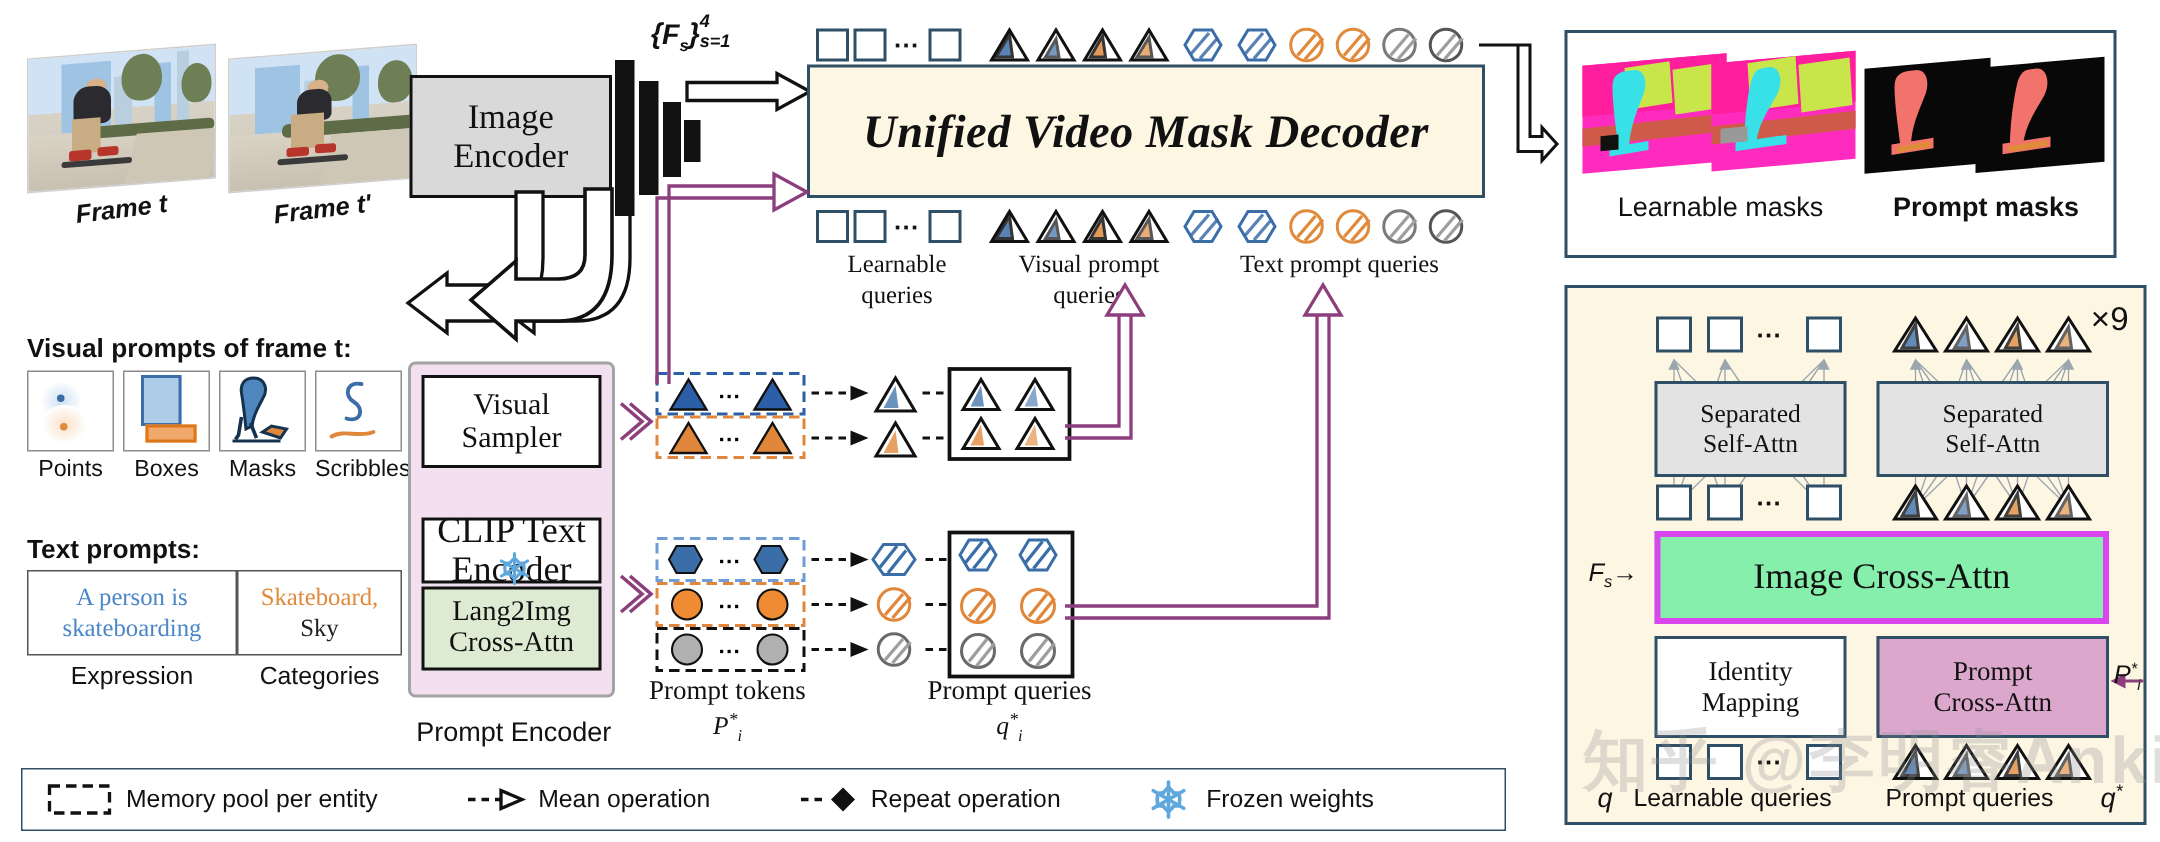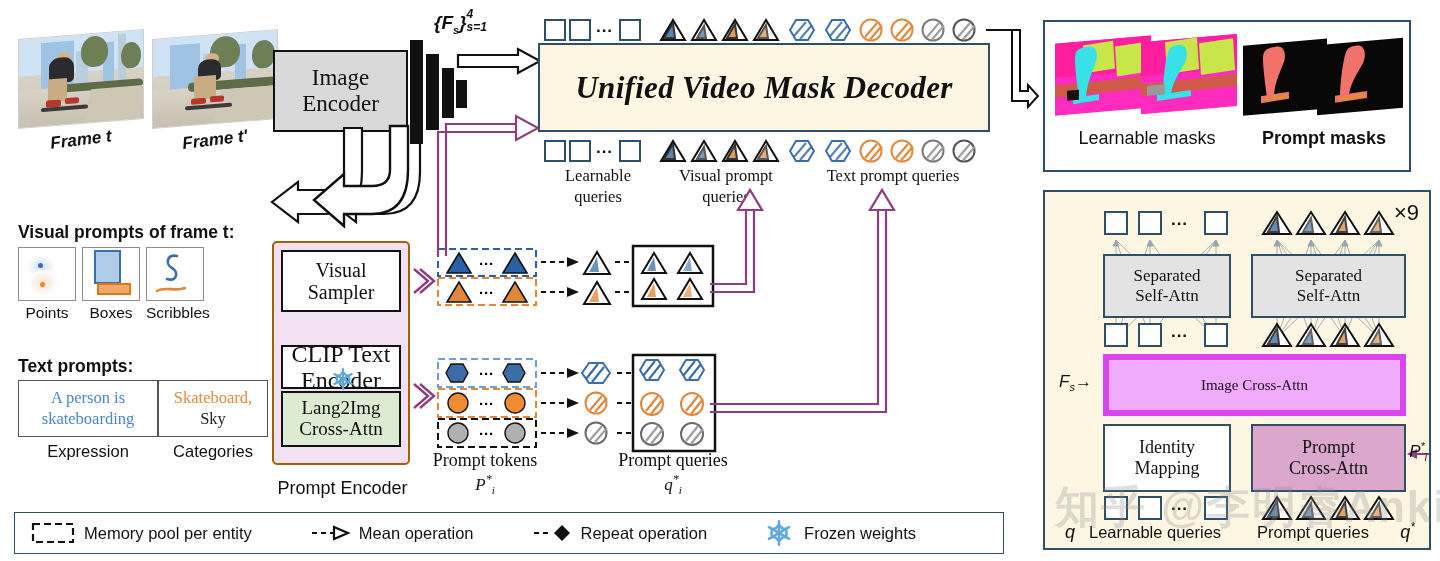--- a/index.html
+++ b/index.html
@@ -49,21 +49,21 @@
   .decoder {
     background:#fdf6e3; border:2px solid #2f4f67;
     font-size:31px; font-weight:bold; font-style:italic;
     letter-spacing:0.3px;
   }
 
   .panel { border:2px solid #2f4f67; background:#ffffff; }
   .panel-cream { border:2px solid #2f4f67; background:#fdf6e3; }
 
   .prompt-enc-box {
-    background:#f2dff0; border:2px solid #a16207; border-radius:5px;
+    background:#f2dff0; border:2px solid #a3a3a3; border-radius:5px;
   }
   .wbox { background:#fff; border:2.5px solid #111; }
   .greenbox { background:#dcebd2; border:2px solid #111; }
 
   .small-lbl { font-size:15.5px; }
   .lbl16 { font-size:16.5px; }
   .lbl18 { font-size:18px; }
 
   
   .pthumb { width:58px; height:54px; border:1.6px solid #8c8c8c; background:#fff; position:relative; overflow:hidden; }
@@ -283,20 +283,31 @@
       <div style="position:absolute; left:21px; top:34px; width:5px; height:5px; border-radius:50%; background:#e08a3c;"></div>
     </div>
     <div class="small-lbl" style="margin-top:3px;">Points</div>
   </div>
   <div style="text-align:center;">
     <div class="pthumb">
       <div style="position:absolute; left:11px; top:2px; width:27px; height:34px; background:#aecbe8; border:2px solid #3b6ea8;"></div>
       <div style="position:absolute; left:14px; top:35px; width:34px; height:12px; background:#f0a96a; border:2px solid #e0761a;"></div>
     </div>
     <div class="small-lbl" style="margin-top:3px;">Boxes</div>
+  </div>
+  <div style="text-align:center;">
+    <div class="pthumb">
+      <svg width="58" height="54" viewBox="0 0 58 54">
+        <path d="M22,4 C30,4 32,12 28,18 C25,24 22,28 21,36 L17,38 C16,28 15,20 14,14 C13,8 16,4 22,4Z" fill="#4f86bd" stroke="#15324f" stroke-width="2"></path>
+        <path d="M14,30 L12,42 L10,45 M20,34 L24,44" stroke="#15324f" stroke-width="2.4" fill="none"></path>
+        <path d="M28,40 L40,44 L44,38 L34,36 Z" fill="#e0873c" stroke="#15324f" stroke-width="2"></path>
+        <path d="M8,46 L40,46" stroke="#15324f" stroke-width="2"></path>
+      </svg>
+    </div>
+    <div class="small-lbl" style="margin-top:3px;">Masks</div>
   </div>
   <div style="text-align:center;">
     <div class="pthumb">
       <svg width="58" height="54" viewBox="0 0 58 54">
         <path d="M30,8 C20,6 18,16 25,20 C32,24 30,34 20,31" stroke="#3b6ea8" stroke-width="2.6" fill="none" stroke-linecap="round"></path>
         <path d="M10,43 C18,38 28,44 38,40" stroke="#e0873c" stroke-width="2.6" fill="none" stroke-linecap="round"></path>
       </svg>
     </div>
     <div class="small-lbl" style="margin-top:3px;">Scribbles</div>
   </div>
@@ -630,21 +641,21 @@
         <polygon points="36,24 50,2 64,24" fill="#fff"></polygon>
           <path d="M42,22 L50,8 L52,22 Z" fill="#3b6ea8" opacity="0.65"></path>
         <polygon points="70,24 84,2 98,24" fill="#fff"></polygon>
           <path d="M76,22 L84,7 L86,22 Z" fill="#e08a3c" opacity="0.8"></path>
         <polygon points="104,24 118,2 132,24" fill="#fff"></polygon>
           <path d="M110,22 L118,8 L120,22 Z" fill="#e08a3c" opacity="0.65"></path>
       </g>
     </svg>
   </div>
 
-  <div class="abs ctr" style="left:58px; top:162px; width:303px; height:62px; background:#f0abfc; border:6px solid #d946ef; font-size:15px;">
+  <div class="abs ctr" style="left:58px; top:162px; width:303px; height:62px; background:#86efac; border:4px solid #d946ef; font-size:24px;">
     <span>Image  Cross-Attn</span>
   </div>
   <div class="abs" style="left:14px; top:180px; font-size:17px; font-style:italic;">
     <i>F</i><sub style="font-size:11px;">s</sub><span style="font-style:normal;">→</span>
   </div>
 
   <div class="abs ctr" style="left:58px; top:232px; width:128px; height:68px; background:#fff; border:2px solid #2f4f67; font-size:18px; line-height:1.15;">
     <span style="white-space:pre-line; display:block;">Identity<br>Mapping</span>
   </div>
   <div class="abs ctr" style="left:206px; top:232px; width:155px; height:68px; background:#dba7cd; border:2px solid #2f4f67; font-size:18px; line-height:1.15;">

